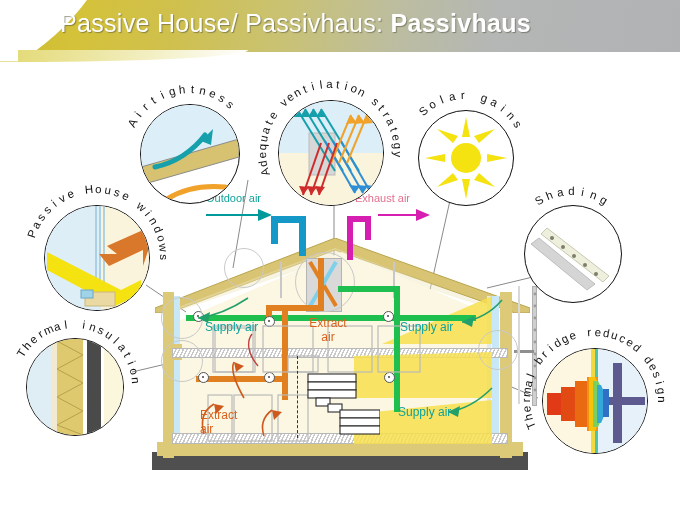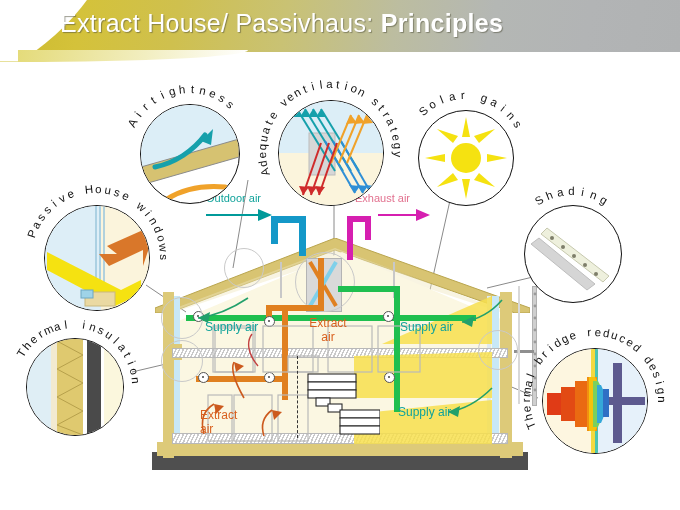--- a/index.html
+++ b/index.html
@@ -54,21 +54,21 @@
 </style>
 </head>
 <body>
 
 <div id="header">
   <div class="band"></div>
   <div class="swoosh"></div>
   <div class="swoosh2"></div>
   <div class="underline"></div>
   <div class="underglow"></div>
-  <div id="title"><span>Extract House/ Passivhaus: </span><span class="bold">Principles</span></div>
+  <div id="title"><span>Passive House/ Passivhaus: </span><span class="bold">Passivhaus</span></div>
 </div>
 
 <svg class="abs" style="left:0;top:0;" width="680" height="510">
   <line x1="248" y1="180" x2="233" y2="268" stroke="#8a8a8a" stroke-width="1"></line>
   <line x1="334" y1="186" x2="334" y2="258" stroke="#8a8a8a" stroke-width="1"></line>
   <line x1="455" y1="178" x2="430" y2="290" stroke="#8a8a8a" stroke-width="1"></line>
   <line x1="537" y1="276" x2="487" y2="288" stroke="#8a8a8a" stroke-width="1"></line>
   <line x1="146" y1="285" x2="186" y2="312" stroke="#8a8a8a" stroke-width="1"></line>
   <line x1="132" y1="372" x2="183" y2="360" stroke="#8a8a8a" stroke-width="1"></line>
   <line x1="538" y1="398" x2="466" y2="368" stroke="#8a8a8a" stroke-width="1"></line>

